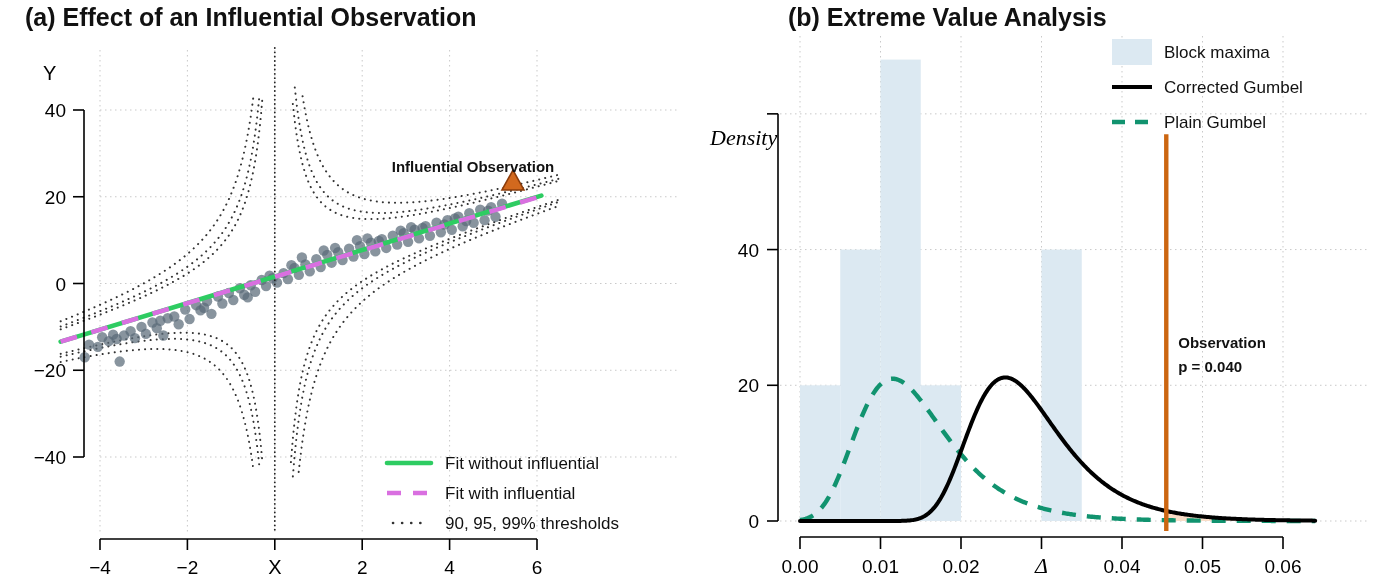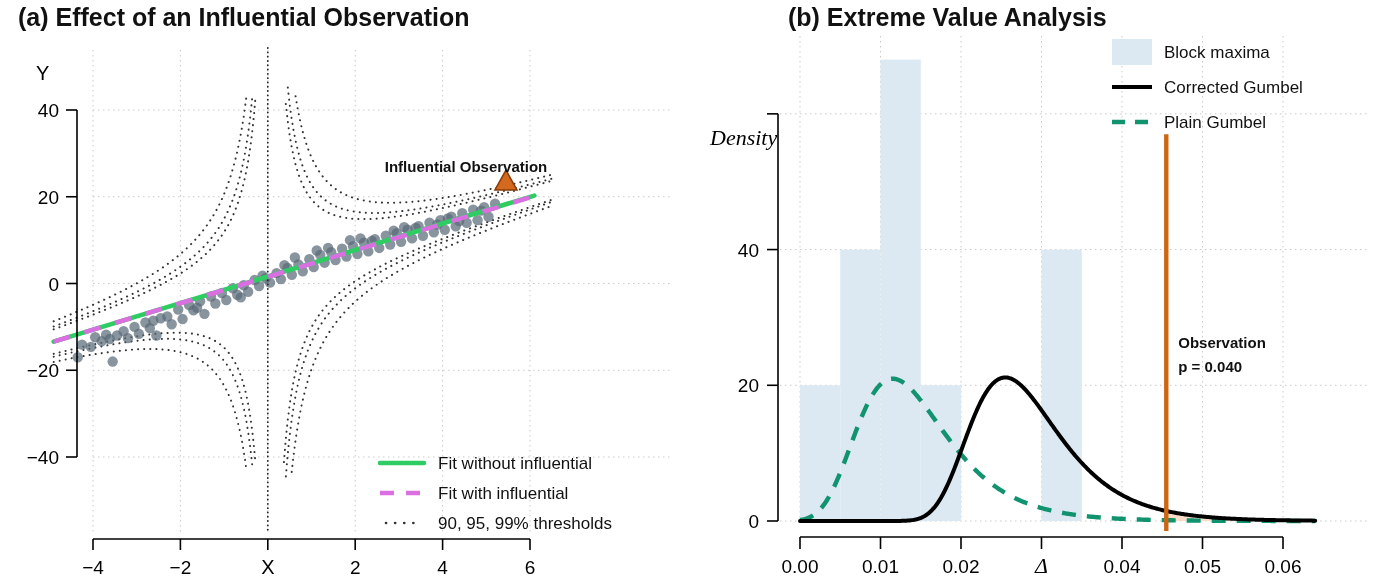--- a/index.html
+++ b/index.html
@@ -1,19 +1,19 @@
 <!DOCTYPE html>
 <html><head>
 <meta charset="utf-8">
 <style>
   html,body{margin:0;padding:0;background:#ffffff;}
   body{width:1380px;height:576px;overflow:hidden;font-family:"Liberation Sans",sans-serif;color:#000;}
   #figure{position:relative;width:1380px;height:576px;}
   .panel{position:absolute;top:0;height:576px;width:690px;}
-  #panel-a{left:0;}
+  #panel-a{left:7px;}
   #panel-b{left:690px;}
   svg{display:block;}
   .title-text{font-family:"Liberation Sans",sans-serif;font-size:25px;font-weight:bold;fill:#111;}
   .axis-label{font-family:"Liberation Sans",sans-serif;font-size:20px;fill:#000;}
   .axis-label-italic{font-family:"Liberation Serif",serif;font-style:italic;font-size:22px;fill:#000;}
   .tick-text{font-family:"Liberation Sans",sans-serif;font-size:19px;fill:#000;}
   .legend-text{font-family:"Liberation Sans",sans-serif;font-size:17px;fill:#111;}
   .anno-text{font-family:"Liberation Sans",sans-serif;font-size:15px;font-weight:bold;fill:#111;}
   .axisline{stroke:#000;stroke-width:1.6;fill:none;}
   .gridline{stroke:#c9c9c9;stroke-width:1;stroke-dasharray:1.5 3.5;}

